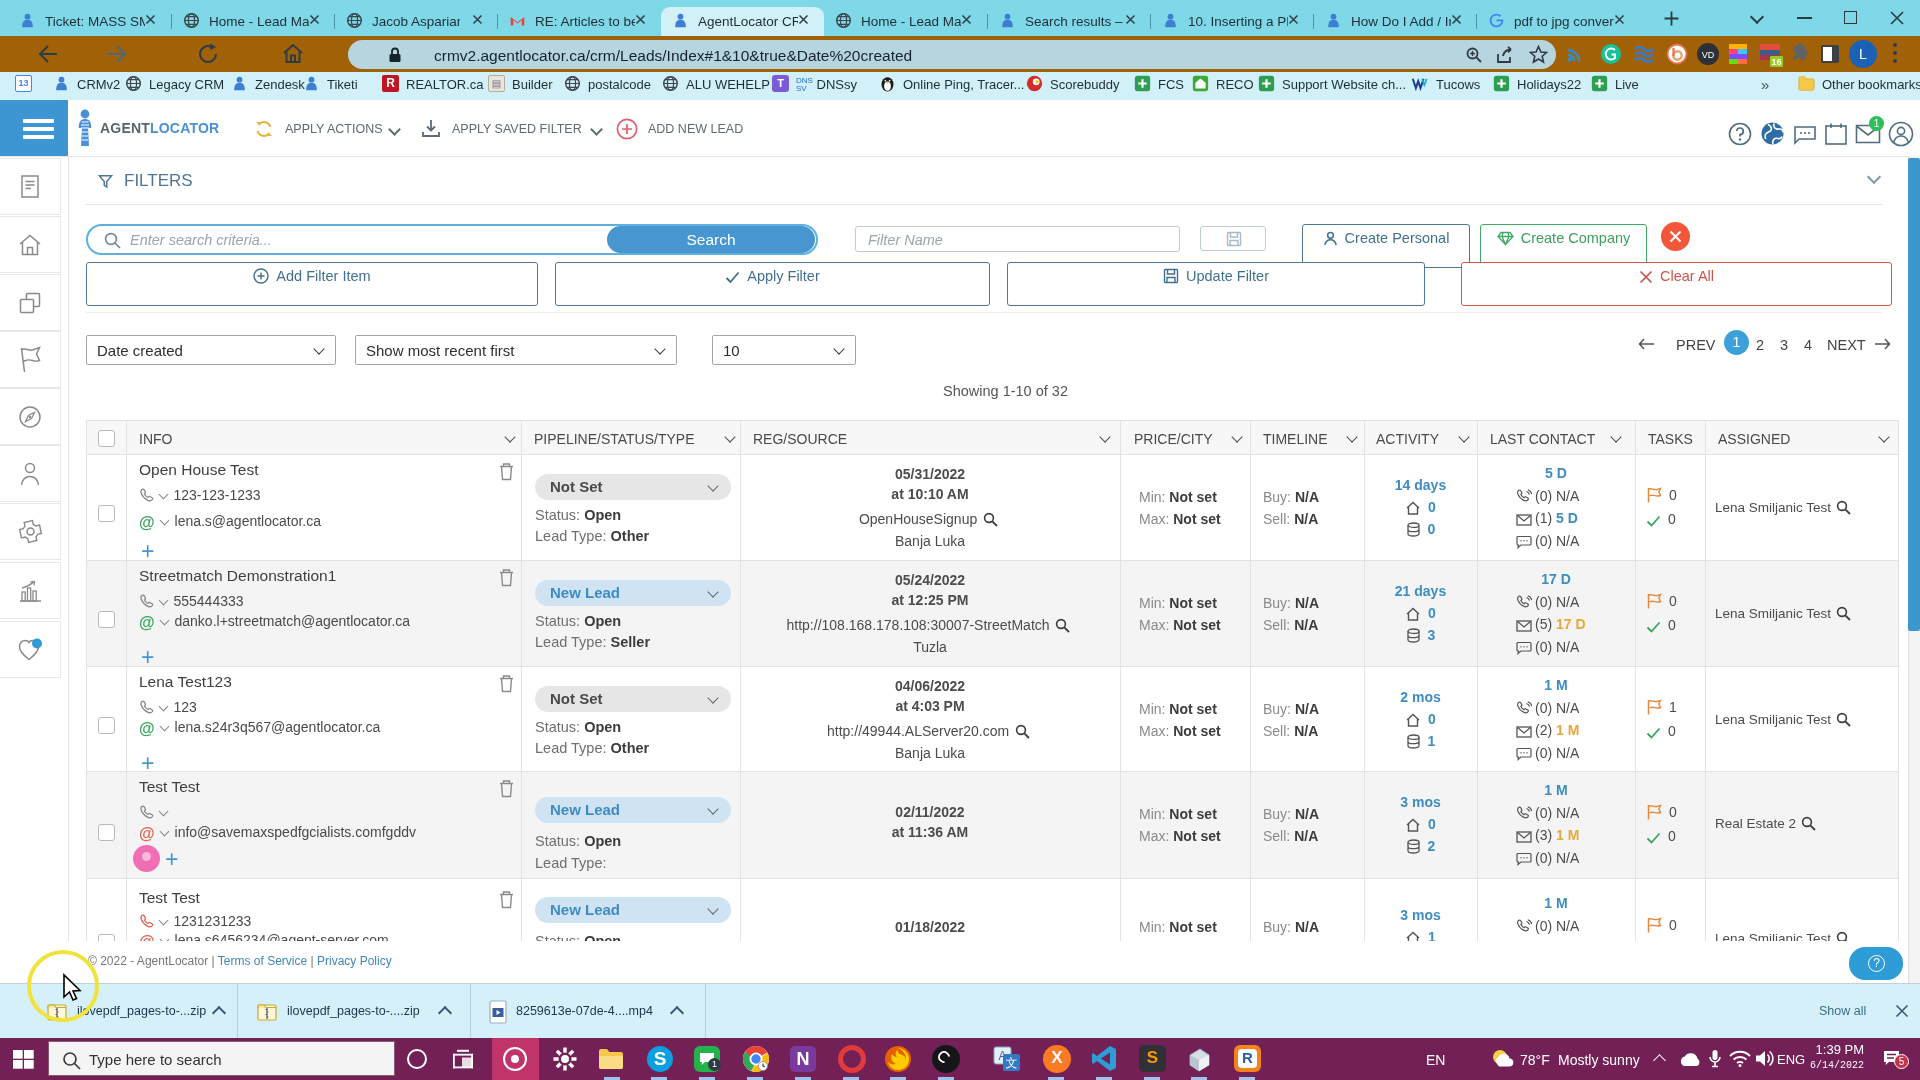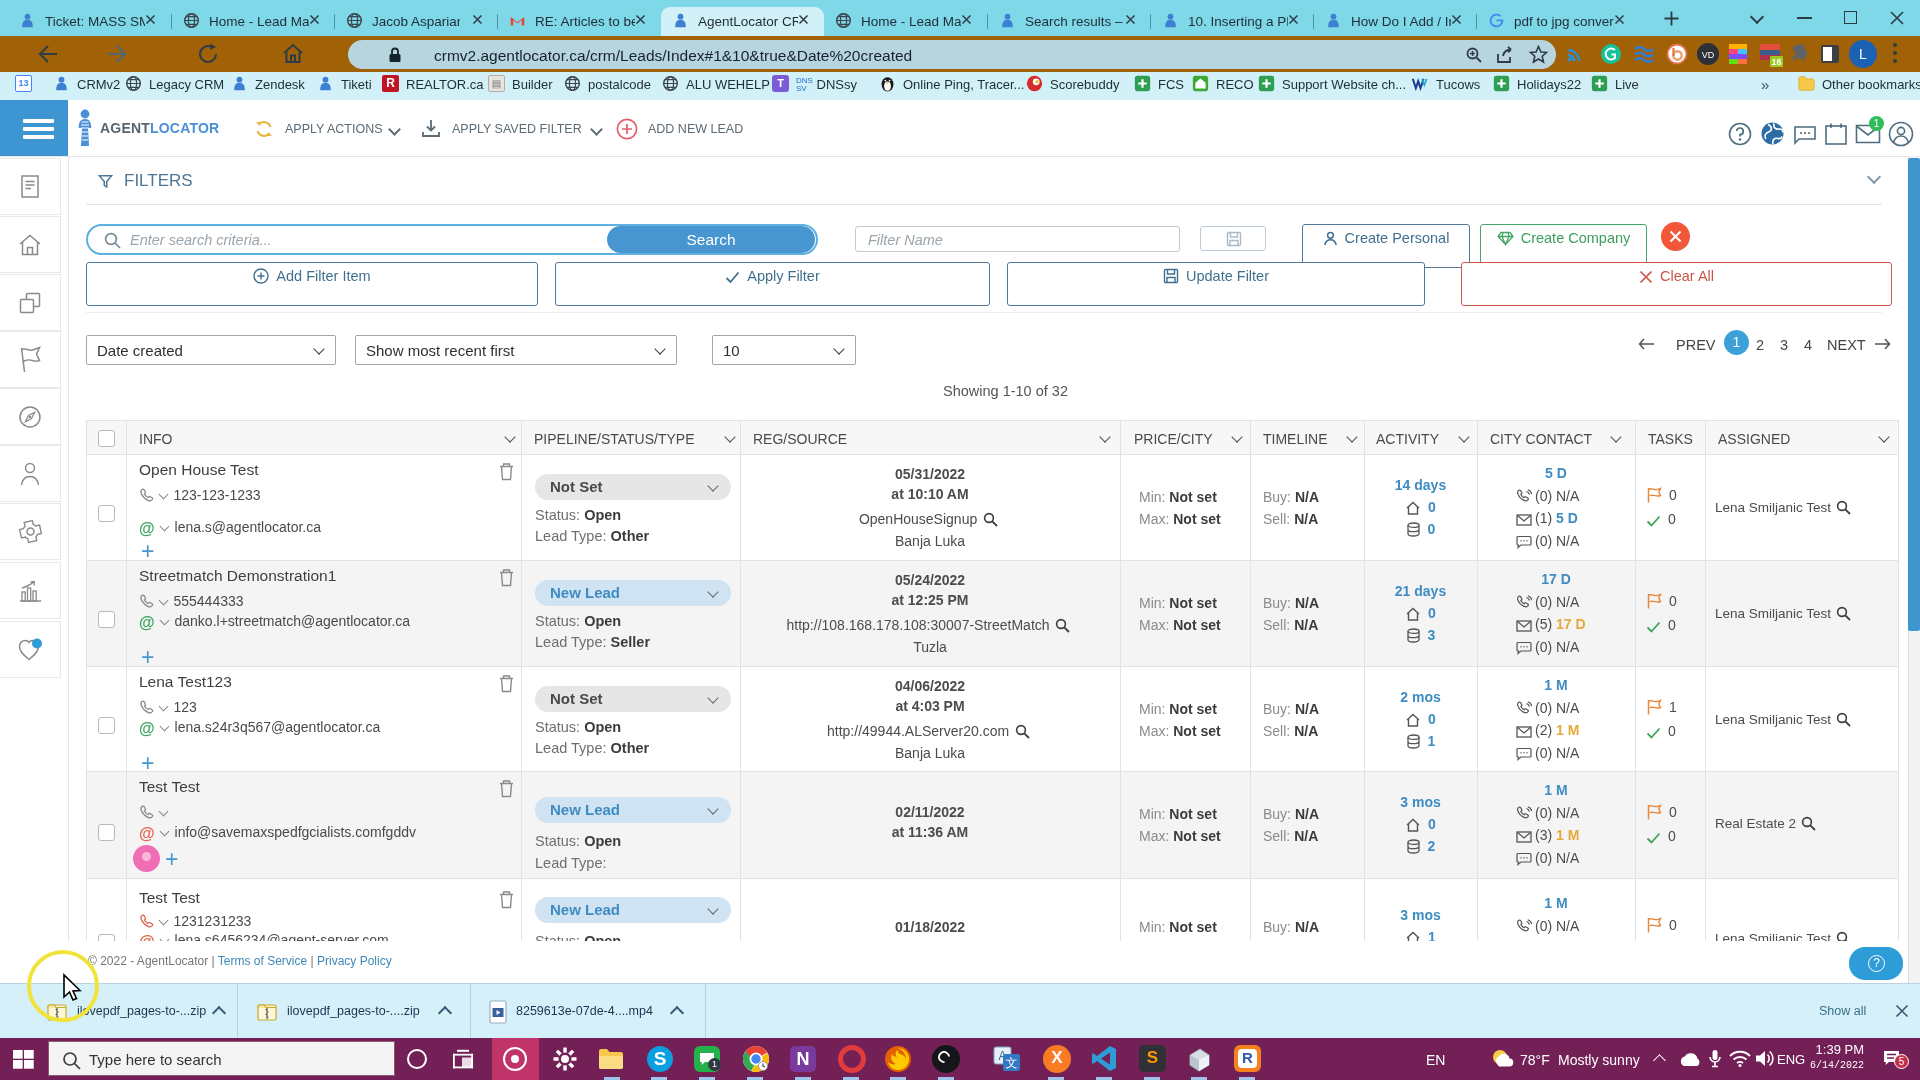--- a/index.html
+++ b/index.html
@@ -303,21 +303,21 @@
         </svg><span>CRMv2</span></div>
   <div class="bm" style="left:125px;"><svg class="bmi" viewBox="0 0 20 20" style="border-radius:0;">
           <circle cx="10" cy="10" r="8" fill="none" stroke="#3c464d" stroke-width="1.7"></circle>
           <ellipse cx="10" cy="10" rx="3.6" ry="8" fill="none" stroke="#3c464d" stroke-width="1.5"></ellipse>
           <path d="M2 10 L18 10 M3.2 5.5 L16.8 5.5 M3.2 14.5 L16.8 14.5" stroke="#3c464d" stroke-width="1.4"></path>
         </svg><span>Legacy CRM</span></div>
   <div class="bm" style="left:231px;"><svg class="bmi" viewBox="0 0 20 20" style="border-radius:0;">
           <circle cx="10" cy="5.5" r="3.4" fill="#3d7fd2"></circle>
           <path d="M10 9 C5 9 3.6 13 3.8 18 L16.2 18 C16.4 13 15 9 10 9 Z" fill="#3d7fd2"></path>
         </svg><span>Zendesk</span></div>
-  <div class="bm" style="left:317px;text-align:center;"><svg class="bmi" viewBox="0 0 20 20" style="border-radius:0;">
+  <div class="bm" style="left:303px;text-align:center;"><svg class="bmi" viewBox="0 0 20 20" style="border-radius:0;">
           <circle cx="10" cy="5.5" r="3.4" fill="#3d7fd2"></circle>
           <path d="M10 9 C5 9 3.6 13 3.8 18 L16.2 18 C16.4 13 15 9 10 9 Z" fill="#3d7fd2"></path>
         </svg><span>Tiketi</span></div>
   <div class="bm" style="left:382px;"><span class="bmi" style="background:#c01623;color:#fff;font-size:12px;font-weight:bold;text-align:center;line-height:17px;border-radius:2px;">R</span><span>REALTOR.ca</span></div>
   <div class="bm" style="left:488px;"><span class="bmi" style="background:#e8e4de;border:1px solid #b5ae9f;color:#777;font-size:10px;text-align:center;line-height:15px;border-radius:2px;">▤</span><span>Builder</span></div>
   <div class="bm" style="left:564px;"><svg class="bmi" viewBox="0 0 20 20" style="border-radius:0;">
           <circle cx="10" cy="10" r="8" fill="none" stroke="#3c464d" stroke-width="1.7"></circle>
           <ellipse cx="10" cy="10" rx="3.6" ry="8" fill="none" stroke="#3c464d" stroke-width="1.5"></ellipse>
           <path d="M2 10 L18 10 M3.2 5.5 L16.8 5.5 M3.2 14.5 L16.8 14.5" stroke="#3c464d" stroke-width="1.4"></path>
         </svg><span>postalcode</span></div>
@@ -603,21 +603,21 @@
     <span style="position:absolute;left:447px;top:10px;">PIPELINE/STATUS/TYPE</span>
         <div class="hchev" style="left:639px;top:12px;"></div>
     <span style="position:absolute;left:666px;top:10px;">REG/SOURCE</span>
         <div class="hchev" style="left:1014px;top:12px;"></div>
     <span style="position:absolute;left:1047px;top:10px;">PRICE/CITY</span>
         <div class="hchev" style="left:1146px;top:12px;"></div>
     <span style="position:absolute;left:1176px;top:10px;">TIMELINE</span>
         <div class="hchev" style="left:1261px;top:12px;"></div>
     <span style="position:absolute;left:1289px;top:10px;">ACTIVITY</span>
         <div class="hchev" style="left:1373px;top:12px;"></div>
-    <span style="position:absolute;left:1403px;top:10px;">CITY CONTACT</span>
+    <span style="position:absolute;left:1403px;top:10px;">LAST CONTACT</span>
         <div class="hchev" style="left:1525px;top:12px;"></div>
     <span style="position:absolute;left:1561px;top:10px;">TASKS</span>
     <span style="position:absolute;left:1631px;top:10px;">ASSIGNED</span>
         <div class="hchev" style="left:1793px;top:12px;"></div>
   </div>
 
   <div class="trow" style="top:357px;height:106px;background:#fff;">
     <div class="vline" style="left:39px;"></div>
         <div class="vline" style="left:434px;"></div>
         <div class="vline" style="left:653px;"></div>
@@ -628,21 +628,21 @@
         <div class="vline" style="left:1548px;"></div>
         <div class="vline" style="left:1618px;"></div>
     <div class="ck" style="top:50px;"></div>
     <span class="nm" style="top:6px;">Open House Test</span>
     <svg style="position:absolute;left:411px;top:7px;" width="17" height="19" viewBox="0 0 17 19">
           <path d="M2 4.5 L15 4.5 M5.5 4.5 L5.5 2 L11.5 2 L11.5 4.5 M3.5 4.5 L4.5 17.5 L12.5 17.5 L13.5 4.5" stroke="#8a8a8a" stroke-width="1.4" fill="none"></path>
         </svg>
     <span style="position:absolute;left:52px;top:31px;"><svg class="inl" width="16" height="15" viewBox="0 0 16 15">
             <path d="M3.2 1.3 C1.9 2.2 1.5 3.6 2.4 5.8 C3.6 8.6 6.1 11.1 8.9 12.3 C11.1 13.2 12.5 12.8 13.4 11.5 C13.9 10.8 13.7 10.1 13 9.7 L11 8.6 C10.5 8.3 9.9 8.4 9.5 8.9 L8.9 9.5 C7.5 8.8 6.1 7.4 5.4 6 L6 5.4 C6.5 5 6.6 4.4 6.3 3.9 L5.2 1.9 C4.8 1.2 4.1 1 3.2 1.3 Z" stroke="#8a8a8a" stroke-width="1.3" fill="none"></path>
           </svg><span class="ccv"></span> <span style="font-size:14px;color:#4a4a4a;">123-123-1233</span></span>
-    <span style="position:absolute;left:52px;top:63px;"><span style="font-size:16px;color:#3aa55d;font-weight:bold;vertical-align:-2px;">@</span> <span class="ccv"></span> <span style="font-size:14px;color:#4a4a4a;">lena.s@agentlocator.ca</span></span>
+    <span style="position:absolute;left:52px;top:57px;"><span style="font-size:16px;color:#3aa55d;font-weight:bold;vertical-align:-2px;">@</span> <span class="ccv"></span> <span style="font-size:14px;color:#4a4a4a;">lena.s@agentlocator.ca</span></span>
     <div class="plus" style="top:86px;">+</div>
     <div class="pill" style="top:19px;">
           <span>Not Set</span>
           <div class="pc"></div>
         </div>
     <div class="st" style="top:52px;">Status: <b>Open</b></div>
     <div class="st" style="top:73px;">Lead Type: <b>Other</b></div>
     <div class="regc" style="top:11px;">05/31/2022</div>
     <div class="regc" style="top:31px;">at 10:10 AM</div>
     <div class="regn" style="top:56px;">OpenHouseSignup <svg class="inl" width="15" height="15" viewBox="0 0 15 15" style="margin-left:2px;">

